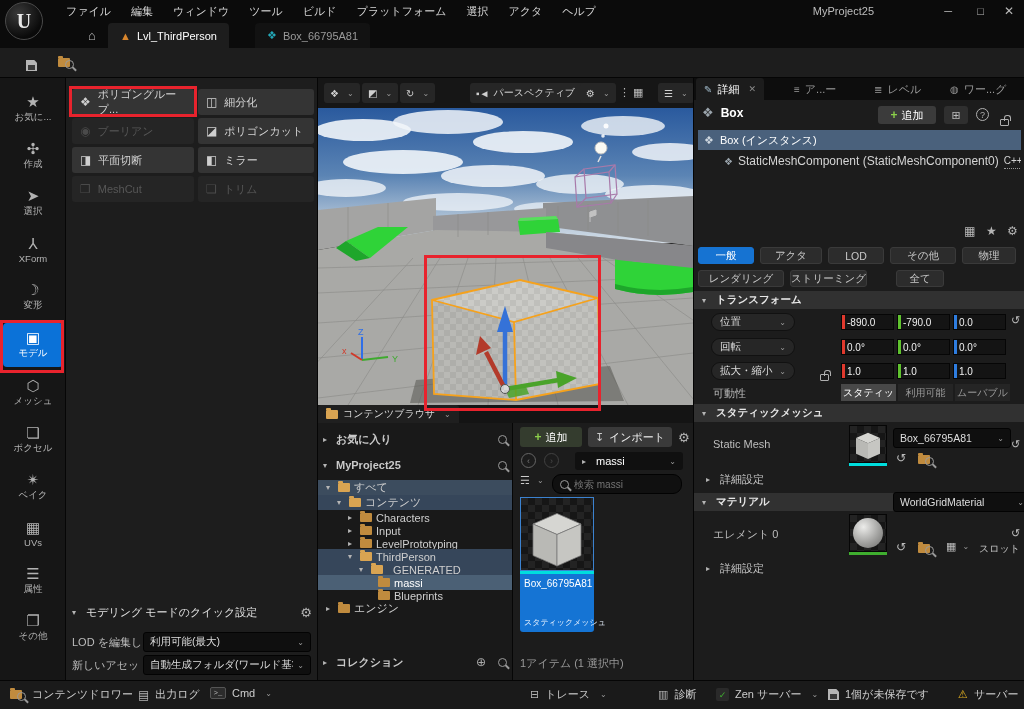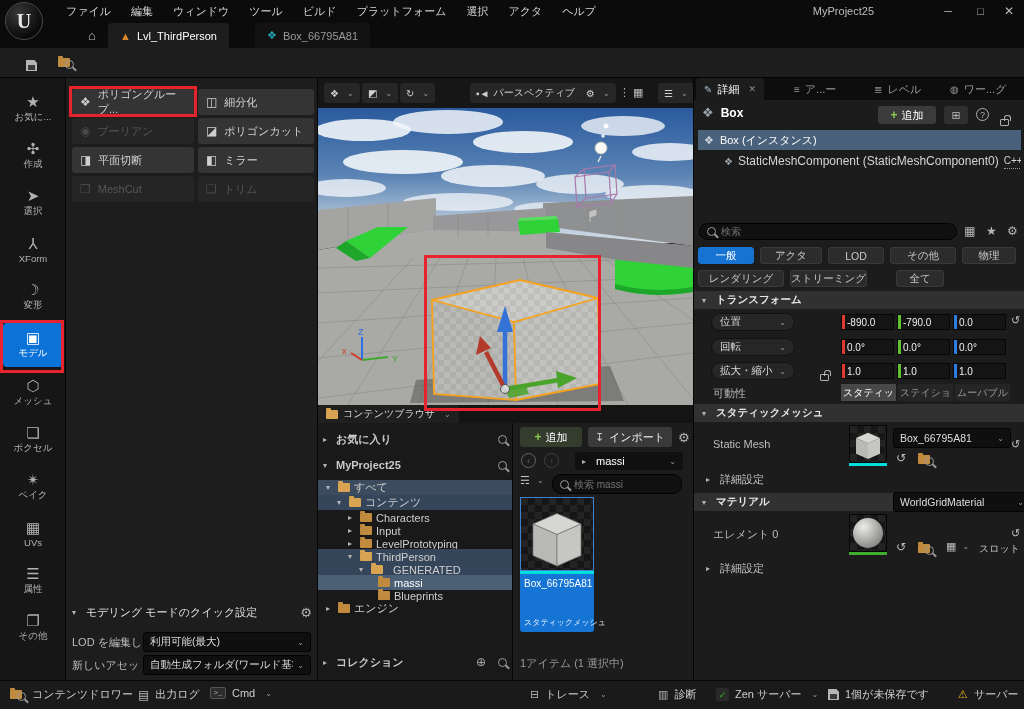--- a/index.html
+++ b/index.html
@@ -562,24 +562,20 @@
     <div class="b f" style="left:4px;top:52px;width:323px;height:20px;background:#4a617c;gap:6px;padding:0 6px">
       <span style="color:#cfd8e0;font-size:11px">❖</span>
       <span style="font-size:11px;color:#fff">Box (インスタンス)</span>
     </div>
     <div class="b f" style="left:30px;top:75px;width:297px;height:16px;gap:5px;overflow:hidden">
       <span style="color:#9aa4ac;font-size:10px">❖</span>
       <span class="nw" style="font-size:12px;color:#d4d4d4">StaticMeshComponent (StaticMeshComponent0)</span>
       <span class="nw" style="font-size:10px;color:#d4d4d4;border-bottom:1px dotted #999">C++ で編</span>
     </div>
 
-    <div class="b searchbox" style="left:5px;top:145px;width:258px;height:17px">
-      <span class="mag"></span>
-      <input placeholder="検索" style="">
-    </div>
     <span class="b" style="left:270px;top:146px;color:#b5b5b5;font-size:12px">▦</span>
     <span class="b" style="left:292px;top:146px;color:#b5b5b5;font-size:12px">★</span>
     <span class="b" style="left:313px;top:146px;color:#b5b5b5;font-size:12px">⚙</span>
 
     <div class="b pill on" style="left:4px;top:169px;width:56px">
         <span>一般</span>
       </div>
     <div class="b pill" style="left:66px;top:169px;width:62px">
         <span>アクタ</span>
       </div>
@@ -655,21 +651,21 @@
       </div>
     <div class="vbox" style="left:259px;top:285px">
         <span class="vbar" style="background:#2e7de0"></span>
         <span>1.0</span>
       </div>
     <div class="b t11 nw" style="left:19px;top:308px;color:#bdbdbd">可動性</div>
     <div class="seg on" style="left:147px;top:306px">
         <span>スタティッ</span>
       </div>
     <div class="seg" style="left:204px;top:306px">
-        <span>ステイショ</span>
+        <span>利用可能</span>
       </div>
     <div class="seg" style="left:261px;top:306px">
         <span>ムーバブル</span>
       </div>
 
     
     <div class="sect" style="left:0;top:326px;width:331px">
         <span class="exp">▾</span>
         <span>スタティックメッシュ</span>
       </div>

